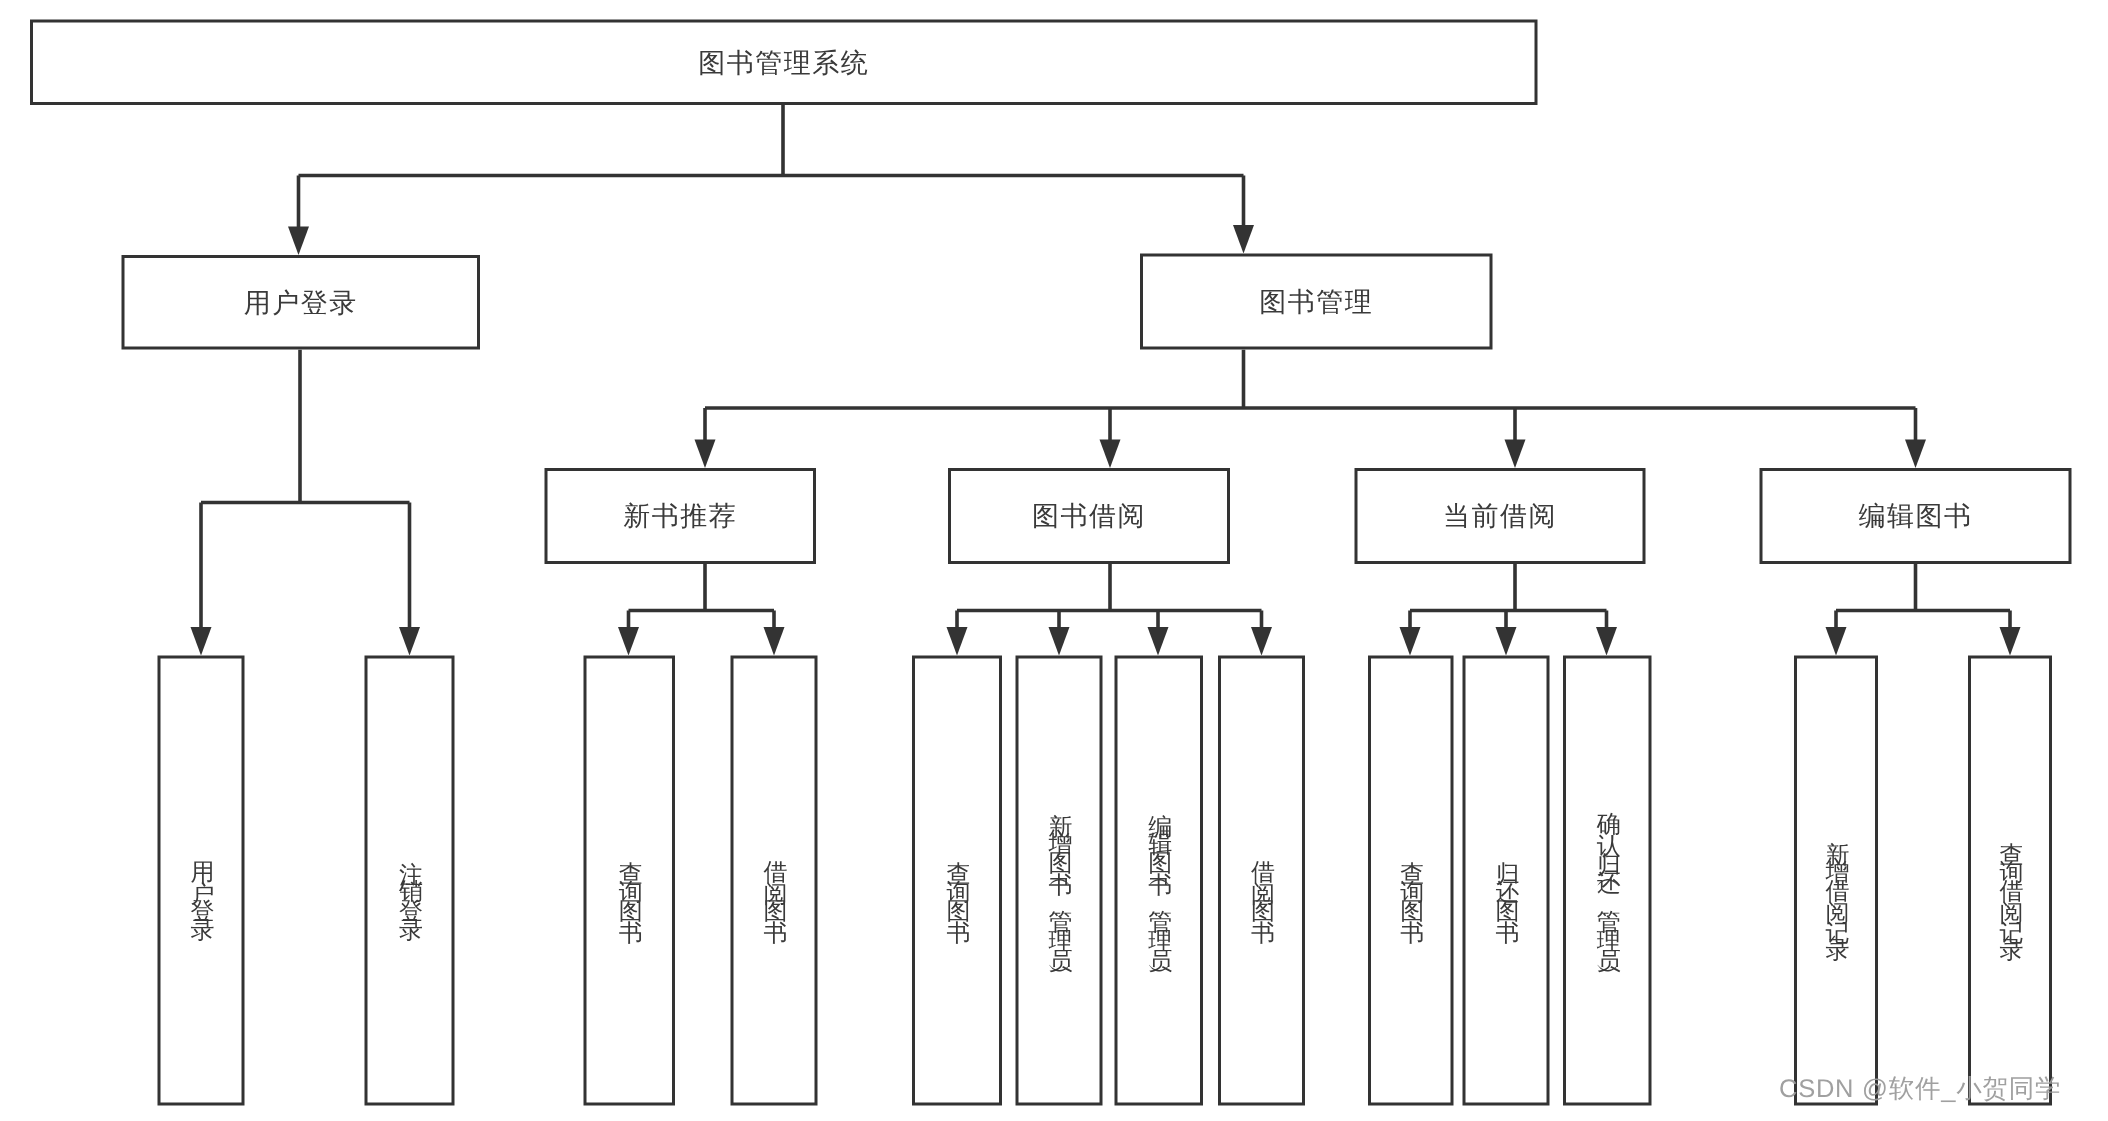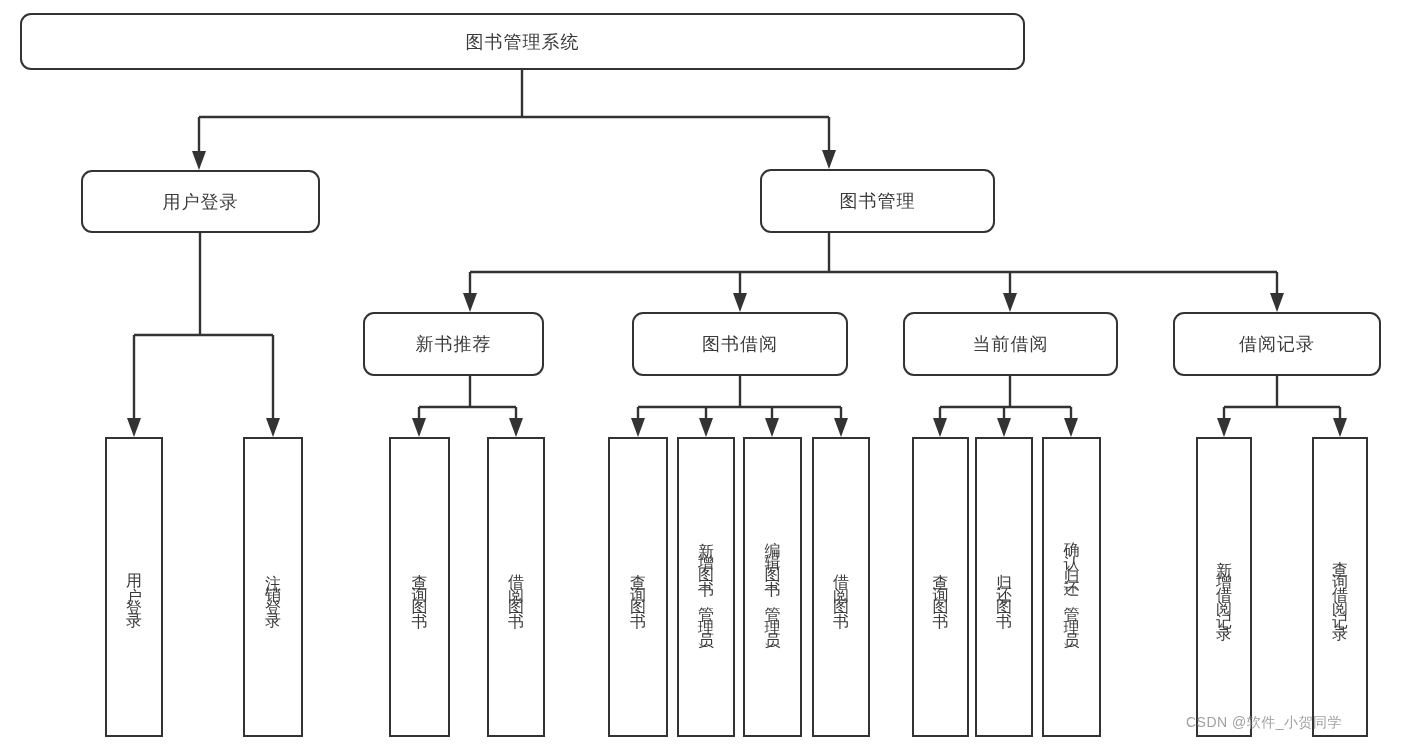--- a/index.html
+++ b/index.html
@@ -16,29 +16,29 @@
   .stage{position:absolute;left:0;top:0;width:1405px;height:747px;background:var(--box_bg);}
   .connectors{position:absolute;left:0;top:0;width:1405px;height:747px;z-index:1;}
   .connectors path{stroke:var(--line);stroke-width:2.4;fill:none;}
   .connectors polygon{fill:var(--line);stroke:none;}
   .node{
     position:absolute;box-sizing:border-box;z-index:2;
     background:var(--box_bg);border:2.5px solid var(--line);
     display:flex;align-items:center;justify-content:center;
     color:var(--text);
   }
-  .hbox{font-size:18px;letter-spacing:1px;border-radius:11px;}
+  .hbox{font-size:18px;letter-spacing:1px;}
   .vbox span{
     writing-mode:vertical-rl;text-orientation:mixed;
     font-size:16px;letter-spacing:13px;line-height:1;
     color:var(--text);
   }
   .watermark{
     position:absolute;z-index:3;left:1186px;top:714px;
-    font-size:14px;color:var(--watermark);white-space:nowrap;
+    font-size:17px;color:var(--watermark);white-space:nowrap;
     letter-spacing:0.5px;opacity:0.95;
   }
 </style>
 </head>
 <body>
 
 <div class="stage">
 
   <svg class="connectors" viewBox="0 0 1405 747" xmlns="http://www.w3.org/2000/svg" aria-hidden="true">
 
@@ -109,28 +109,28 @@
   <div class="node hbox" style="left:81px;top:170px;width:239px;height:63px;">
     <span>用户登录</span>
   </div>
   <div class="node hbox" style="left:712px;top:169px;width:235px;height:64px;margin-left:48px;">
     <span>图书管理</span>
   </div>
 
   <div class="node hbox" style="left:363px;top:312px;width:181px;height:64px;">
     <span>新书推荐</span>
   </div>
-  <div class="node hbox" style="left:632px;top:312px;width:216px;height:64px;">
+  <div class="node hbox" style="left:632px;top:312px;width:188px;height:64px;">
     <span>图书借阅</span>
   </div>
-  <div class="node hbox" style="left:903px;top:312px;width:215px;height:64px;">
+  <div class="node hbox" style="left:903px;top:312px;width:194px;height:64px;">
     <span>当前借阅</span>
   </div>
   <div class="node hbox" style="left:1173px;top:312px;width:208px;height:64px;">
-    <span>借阅记录</span>
+    <span>编辑图书</span>
   </div>
 
   <div class="node vbox" style="left:105px;top:437px;width:58px;height:300px;">
     <span>用户登录</span>
   </div>
   <div class="node vbox" style="left:243px;top:437px;width:60px;height:300px;">
     <span>注销登录</span>
   </div>
 
   <div class="node vbox" style="left:389px;top:437px;width:61px;height:300px;">

